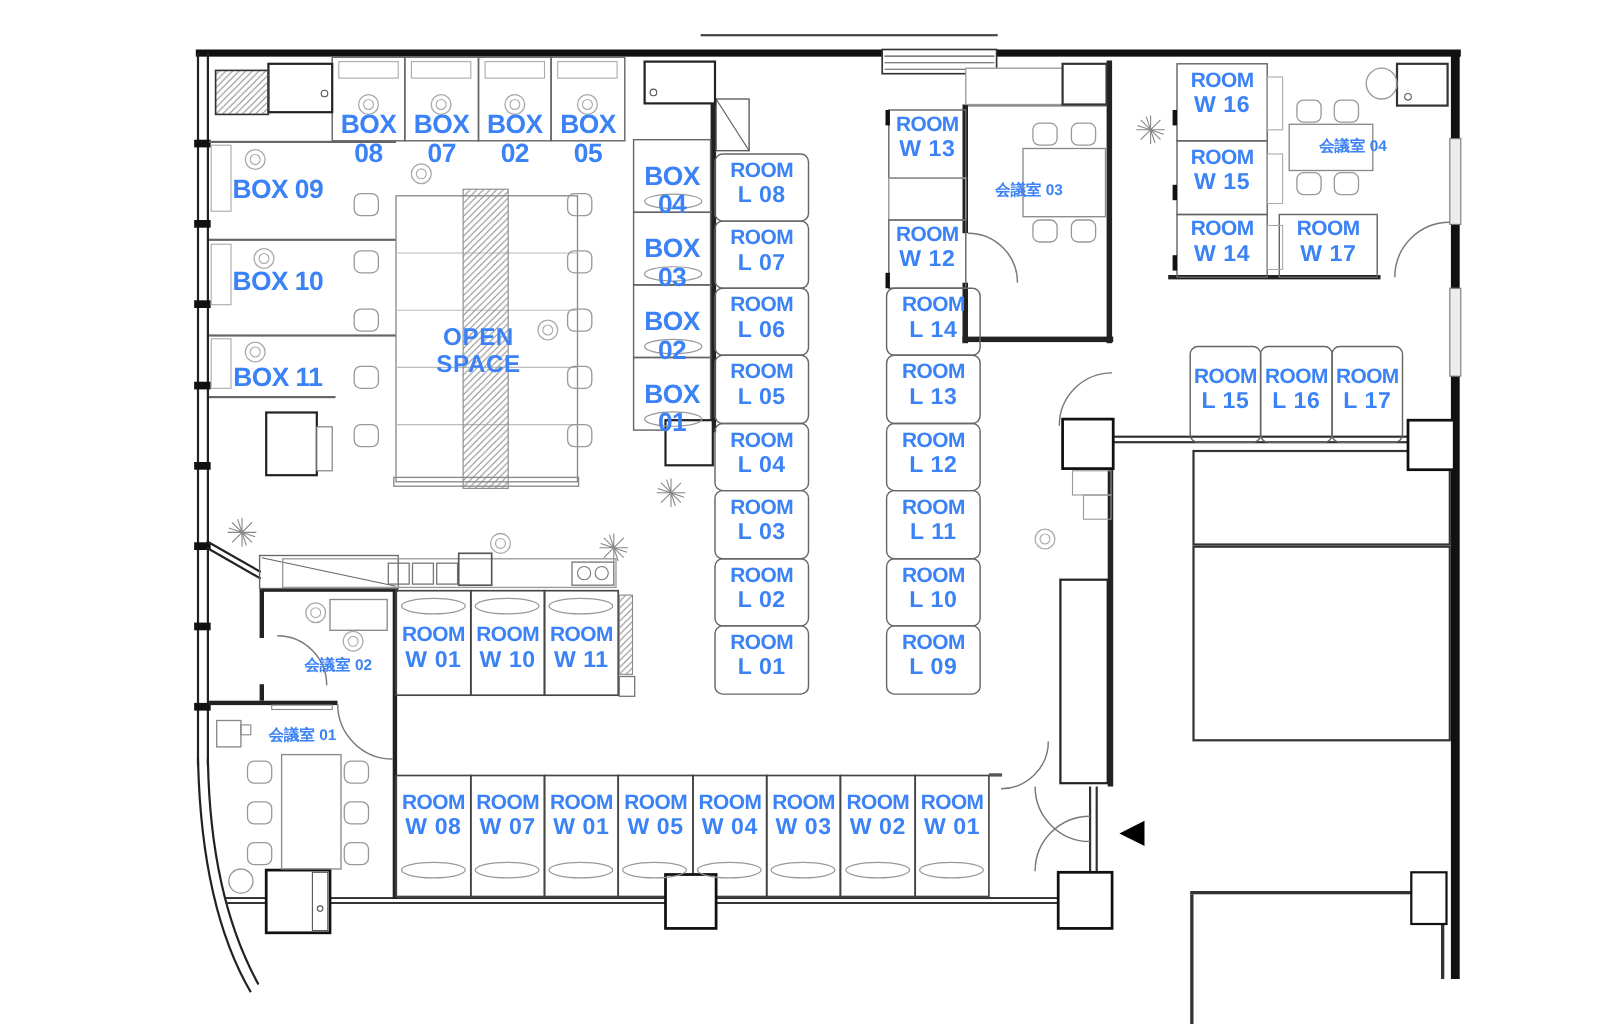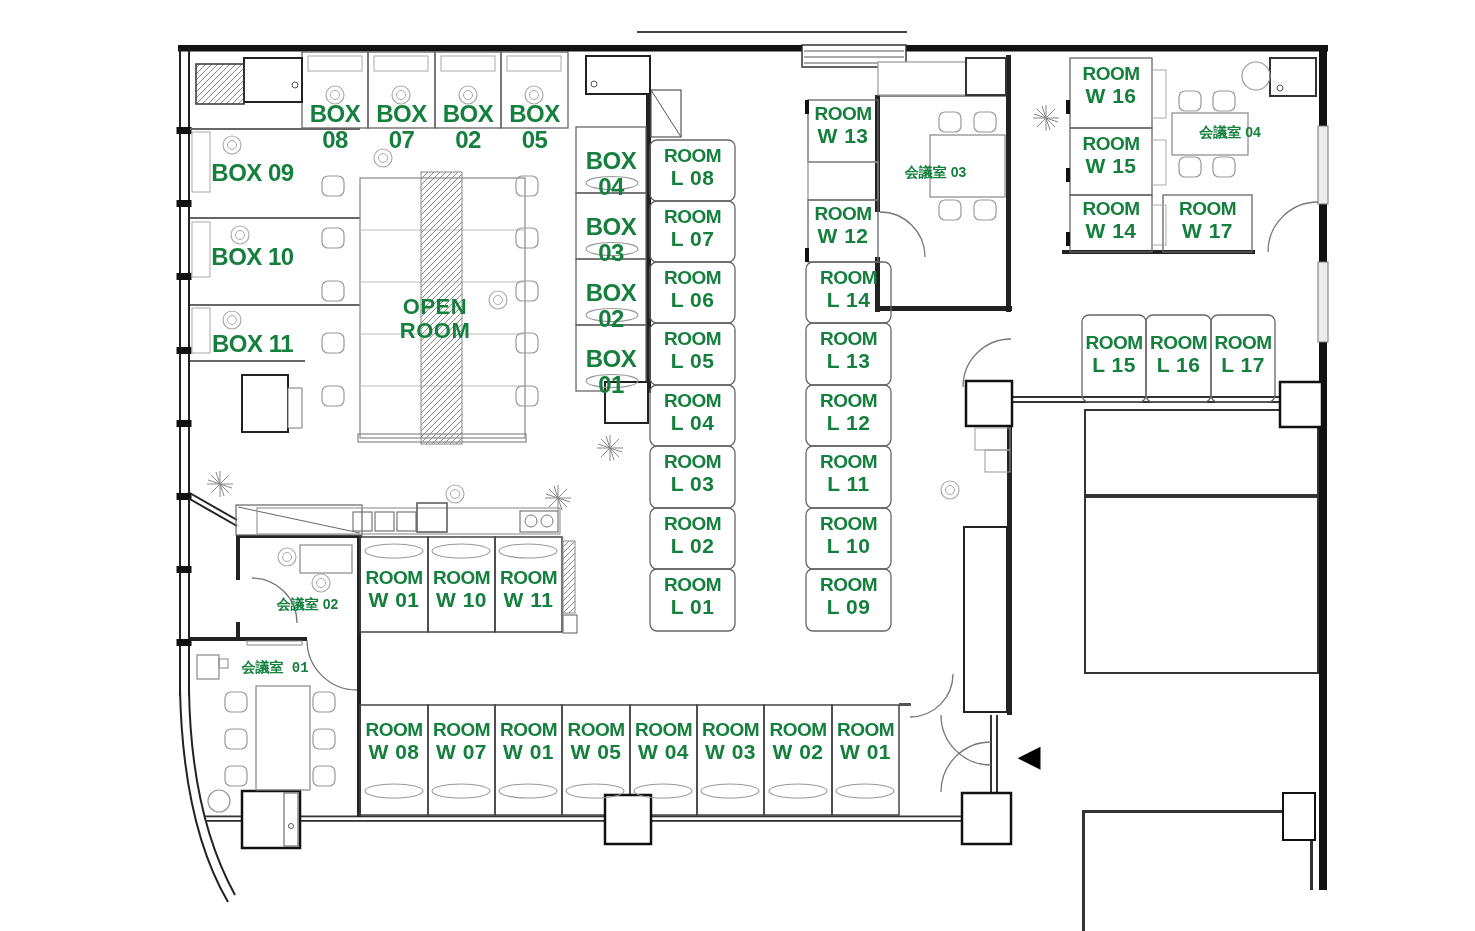--- a/index.html
+++ b/index.html
@@ -1,19 +1,19 @@
 <!DOCTYPE html>
 <html><head>
 <meta charset="utf-8">
 <style>
   html,body{margin:0;padding:0;background:#fff;}
   #plan{position:relative;width:1475px;height:931px;background:#fff;
         font-family:"Liberation Sans",sans-serif;overflow:hidden;}
   #plan svg{position:absolute;left:0;top:0;}
-  .lab{position:absolute;text-align:center;color:#15803d;line-height:1.08;}
+  .lab{position:absolute;text-align:center;color:#3b82f6;line-height:1.08;}
   .rlab span{display:block;}
   .rlab .t{font-size:19px;font-weight:700;letter-spacing:-0.5px;}
   .rlab .n{font-size:21px;font-weight:700;letter-spacing:0.5px;}
   .boxlab{font-size:24px;font-weight:700;letter-spacing:-0.5px;}
   .mlab{font-size:14px;font-weight:600;letter-spacing:0px;white-space:nowrap;}
   .oslab{font-size:22px;font-weight:600;letter-spacing:0.5px;}
   .arrow{font-size:30px;color:#000;line-height:1;}
 </style>
 </head>
 <body>
@@ -317,21 +317,21 @@
     <rect x="196" y="64" width="48" height="40" fill="url(#hatch)" stroke="#333" stroke-width="1.5"></rect>
     <rect x="421" y="172" width="41" height="272" fill="url(#hatch)" stroke="#888" stroke-width="1"></rect>
     <rect x="563" y="541" width="12" height="72" fill="url(#hatch)" stroke="#888" stroke-width="1"></rect>
     <use href="#pstar" x="610" y="448"></use>
     <use href="#pstar" x="220" y="484"></use>
     <use href="#pstar" x="1046" y="118"></use>
     <use href="#pstar" x="558" y="498"></use>
   </g>
 </svg>
 
-  <div class="lab oslab" style="left:365px;top:295px;width:140px;">OPEN ROOM</div>
+  <div class="lab oslab" style="left:365px;top:295px;width:140px;">OPEN SPACE</div>
 
   <div class="lab boxlab" style="left:302px;top:101px;width:66px;">BOX 08</div>
   <div class="lab boxlab" style="left:368px;top:101px;width:67px;">BOX 07</div>
   <div class="lab boxlab" style="left:435px;top:101px;width:66px;">BOX 02</div>
   <div class="lab boxlab" style="left:501px;top:101px;width:67px;">BOX 05</div>
 
   <div class="lab boxlab" style="left:210px;top:160px;width:85px;">BOX 09</div>
   <div class="lab boxlab" style="left:210px;top:244px;width:85px;">BOX 10</div>
   <div class="lab boxlab" style="left:210px;top:331px;width:85px;">BOX 11</div>
 
@@ -476,20 +476,20 @@
     </div>
   <div class="lab rlab" style="left:764px;top:720px;width:68px;">
       <span class="t">ROOM</span>
       <span class="n">W 02</span>
     </div>
   <div class="lab rlab" style="left:832px;top:720px;width:67px;">
       <span class="t">ROOM</span>
       <span class="n">W 01</span>
     </div>
 
-  <div class="lab mlab" style="left:215px;top:661px;width:120px;font-family:Liberation Mono, monospace;">会議室 01</div>
+  <div class="lab mlab" style="left:215px;top:661px;width:120px;">会議室 01</div>
   <div class="lab mlab" style="left:255px;top:597px;width:105px;">会議室 02</div>
   <div class="lab mlab" style="left:888px;top:165px;width:95px;">会議室 03</div>
   <div class="lab mlab" style="left:1180px;top:125px;width:100px;">会議室 04</div>
 
   <div class="lab arrow" style="left:1012px;top:741px;width:34px;">◀</div>
 
 </div>
 
 </body></html>

